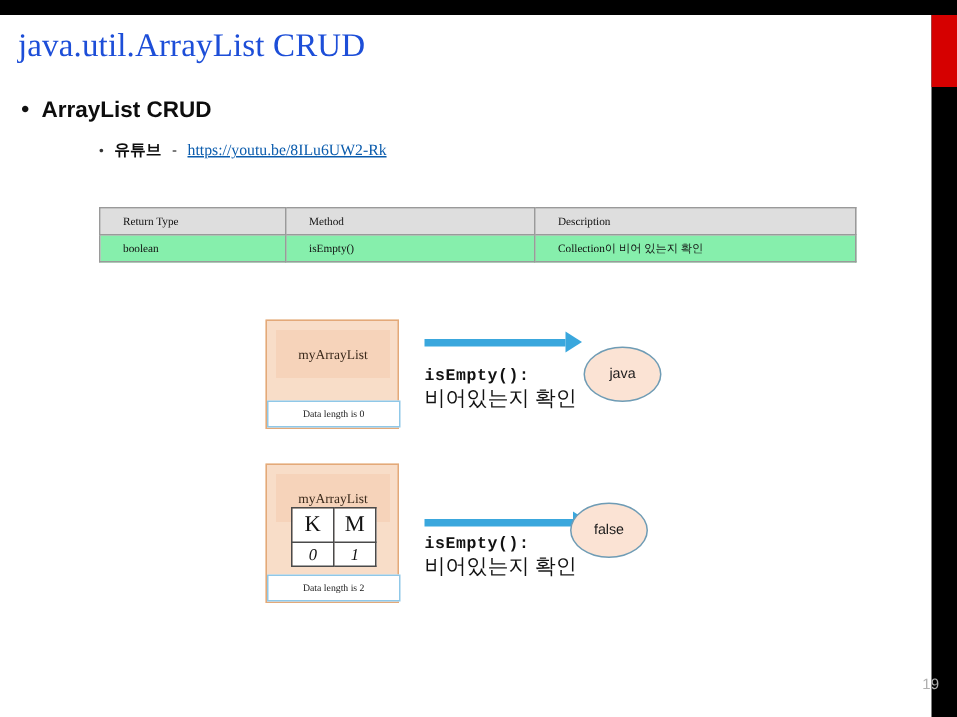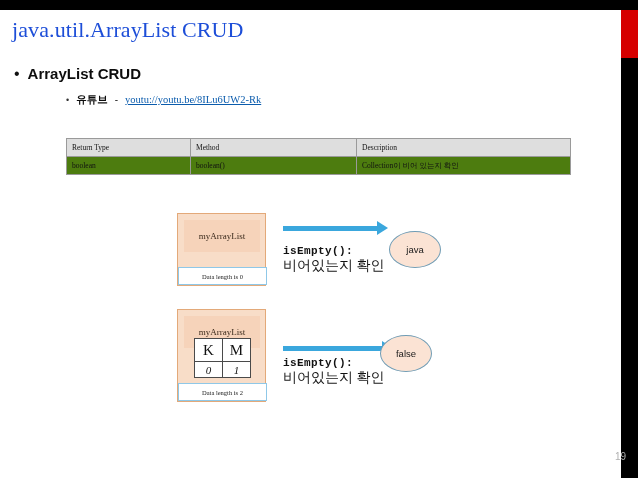--- a/index.html
+++ b/index.html
@@ -111,27 +111,27 @@
     border-collapse: collapse;
     table-layout: fixed;
   }
   .api-table th,
   .api-table td {
     border: 1px solid #9a9a9a;
     font-family: "Liberation Serif", serif;
     font-size: 7.5px;
     font-weight: normal;
     text-align: left;
-    padding: 3px 5px;
+    padding: 3px 15px;
     color: #111;
     height: 17px;
     line-height: 11px;
   }
   .api-table th { background: #dedede; }
-  .api-table td { background: #4d7c0f; }
+  .api-table td { background: #86efac; }
   .col-a { width: 124px; }
   .col-b { width: 166px; }
   .col-c { width: 214px; }
 
   
   .diagram { position: absolute; }
 
   .list-box {
     position: absolute;
     background: #f8ddc8;
@@ -273,35 +273,35 @@
 
   <div class="bullet-l1">
     <span class="dot">•</span>
     <span class="txt">ArrayList CRUD</span>
   </div>
 
   <div class="bullet-l2">
     <span class="dot">•</span>
     <span class="txt">유튜브</span>
     <span class="sep">-</span>
-    <a class="link" href="#">youtu://youtu.be/8ILu6UW2-Rk</a>
+    <a class="link" href="#">https://youtu.be/8ILu6UW2-Rk</a>
   </div>
 
   <table class="api-table">
     <thead>
       <tr>
         <th class="col-a">Return Type</th>
         <th class="col-b">Method</th>
         <th class="col-c">Description</th>
       </tr>
     </thead>
     <tbody>
       <tr>
         <td>boolean</td>
-        <td>boolean()</td>
+        <td>isEmpty()</td>
         <td>Collection이 비어 있는지 확인</td>
       </tr>
     </tbody>
   </table>
 
   <div class="diagram" style="left:0; top:0; width:638px; height:478px;">
 
     <div class="list-box" style="left:177px; top:213px; height:73px;">
       <div class="list-label">myArrayList</div>
       <div class="list-footer">Data length is 0</div>

